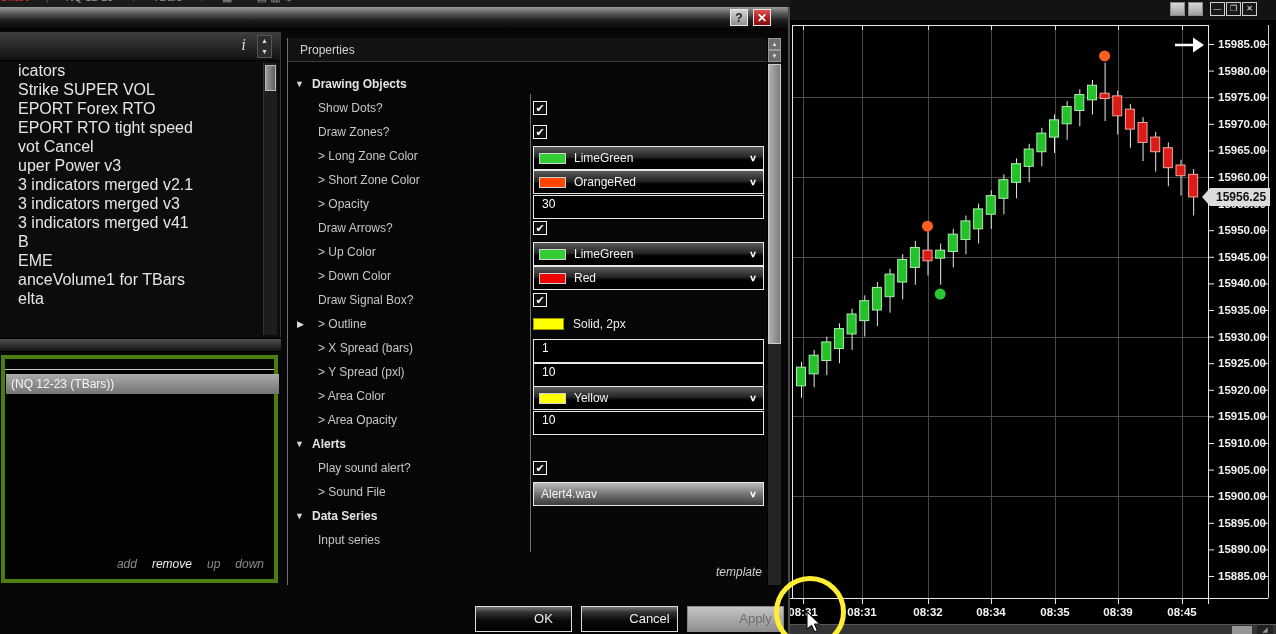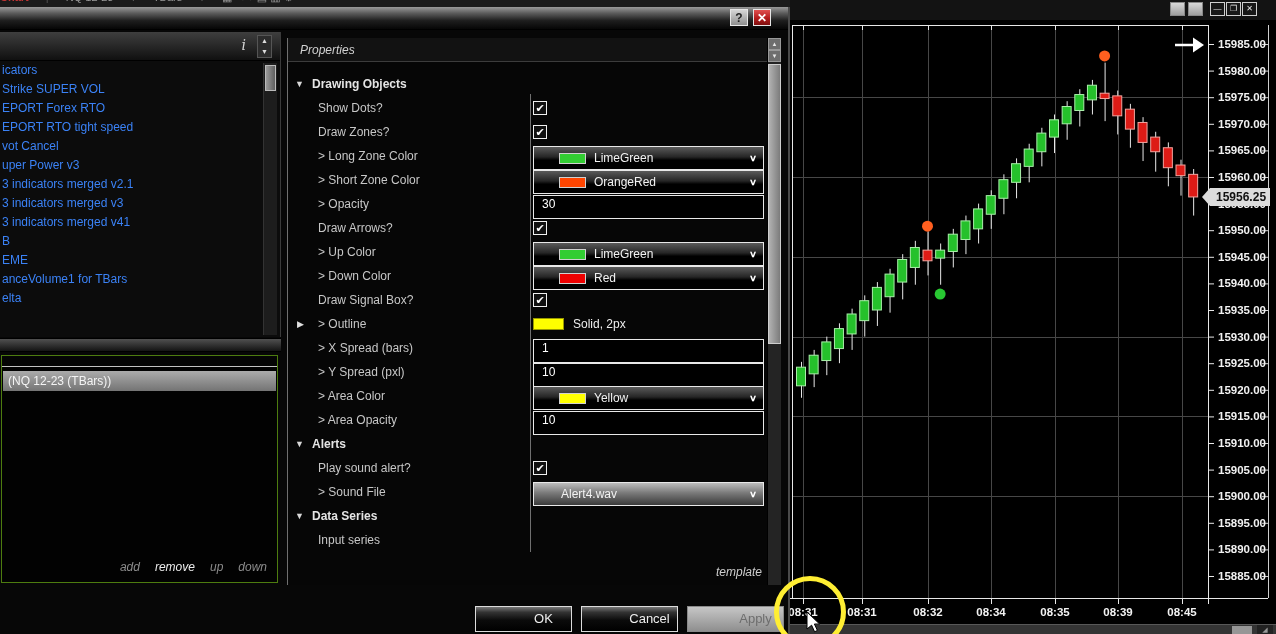--- a/index.html
+++ b/index.html
@@ -28,59 +28,59 @@
 
   
   #left-panel{left:0;top:25px;width:281px;height:305px;background:#0c0c0c;border-right:1px solid #3a3a3a;}
   #lp-header{left:0;top:0;width:100%;height:29px;
      background:linear-gradient(#3f3f3f,#101010);border-bottom:1px solid #000;}
   #lp-info{position:absolute;right:34px;top:5px;font-family:"DejaVu Serif",serif;
      font-style:italic;font-size:14px;color:#d6d6d6;}
   .spinner{position:absolute;right:8px;top:3px;width:15px;height:23px;background:#2c2c2c;border:1px solid #555;}
   .spinner .sa{display:block;height:11px;font-size:7px;line-height:10px;text-align:center;color:#ddd;}
   #lp-list{left:0;top:29px;width:262px;height:276px;overflow:hidden;}
-  .list-item{height:19px;line-height:19px;font-size:12px;color:#3b82f6;padding-left:2px;white-space:nowrap;}
+  .list-item{height:19px;line-height:19px;font-size:16px;color:#e5e5e5;padding-left:18px;white-space:nowrap;}
   #lp-scroll{left:263px;top:31px;width:14px;height:272px;background:#1d1d1d;border-left:1px solid #333;}
   #lp-thumb{position:absolute;left:1px;top:2px;width:11px;height:26px;
      background:linear-gradient(90deg,#9a9a9a,#5f5f5f);border:1px solid #bbb;}
 
   
   #divider-strip{left:0;top:331px;width:281px;height:14px;
      background:linear-gradient(#505050,#141414);border-top:1px solid #000;border-bottom:1px solid #000;}
-  #series-box{left:1px;top:348px;width:277px;height:228px;background:#020202;border:1px solid #4d7c0f;}
+  #series-box{left:1px;top:348px;width:277px;height:228px;background:#020202;border:4px solid #4d7c0f;}
   #series-colhead{left:0;top:0;width:100%;height:11px;background:#050505;border-bottom:1px solid #c2c2c2;}
   #series-selected{left:1px;top:15px;width:273px;height:20px;line-height:20px;
      background:linear-gradient(#ababab,#747474);color:#f4f4f4;font-size:12px;padding-left:5px;}
   #series-actions{left:0;bottom:8px;width:100%;text-align:right;padding-right:10px;font-size:12px;font-style:italic;}
   #series-actions span{margin-left:15px;color:#8b8b8b;}
   #series-actions span.on{color:#ededed;}
 
   
   #props{left:287px;top:31px;width:494px;height:547px;background:#060606;
      border-left:1px solid #6f6f6f;border-right:1px solid #6f6f6f;}
   #props-header{left:0;top:0;width:100%;height:24px;background:#121212;border-bottom:1px solid #3c3c3c;
-     font-size:12px;color:#d2d2d2;line-height:24px;padding-left:12px;font-style:italic;}
+     font-size:12px;color:#d2d2d2;line-height:24px;padding-left:12px;}
   #props-scroll{left:479px;top:0;width:14px;height:547px;background:#242424;border-left:1px solid #000;}
   .ps-btn{display:block;width:100%;height:12px;background:#6e6e6e;border:1px solid #999;
      font-size:6px;line-height:10px;text-align:center;color:#e8e8e8;}
   #props-thumb{position:absolute;left:0;top:26px;width:13px;height:280px;
      background:linear-gradient(90deg,#b2b2b2,#7c7c7c);border:1px solid #cfcfcf;}
   #props-rows{left:0;top:34px;width:478px;}
   #props-vline{left:242px;top:56px;width:1px;height:458px;background:#8a8a8a;opacity:.8;}
   .sec-header{height:24px;line-height:24px;font-size:12px;font-weight:bold;color:#e4e4e4;position:relative;}
   .sec-tri{position:absolute;left:7px;top:0;font-size:9px;color:#d8d8d8;}
   .sec-title{padding-left:24px;}
   .prow{height:24px;position:relative;}
   .prow .plabel{position:absolute;left:30px;top:0;height:24px;line-height:24px;font-size:12px;color:#c7c7c7;white-space:nowrap;}
   .prow .pexp{position:absolute;left:9px;top:0;height:24px;line-height:24px;font-size:9px;color:#e0e0e0;}
   .pctrl{position:absolute;left:245px;top:0;width:231px;height:24px;}
   .cb{position:absolute;left:0;top:5px;width:14px;height:14px;background:#101010;border:1px solid #f0f0f0;
       color:#fff;font-size:11px;line-height:13px;text-align:center;}
   .dd{position:absolute;left:0;top:2px;width:231px;height:24px;border:1px solid #e8e8e8;
-      background:linear-gradient(#5a5a5a 0%,#262626 45%,#000 60%,#000 100%);display:flex;align-items:center;padding-left:20px;}
+      background:linear-gradient(#5a5a5a 0%,#262626 45%,#000 60%,#000 100%);display:flex;align-items:center;}
   .dd.light{background:linear-gradient(#bdbdbd 0%,#7a7a7a 45%,#3a3a3a 100%);}
   .dd .sw{width:27px;height:11px;margin:0 8px 0 5px;border:1px solid #d0d0d0;}
   .dd .dv{flex:1;font-size:12px;color:#f2f2f2;}
   .dd .ch{font-size:11px;font-weight:bold;color:#fff;margin-right:6px;transform:scaleY(.8);}
   .ti{position:absolute;left:0;top:3px;width:231px;height:24px;background:#000;border:1px solid #e8e8e8;
       color:#fff;font-size:12px;line-height:16px;padding-left:8px;}
   .swtxt{position:absolute;left:0;top:0;height:24px;display:flex;align-items:center;}
   .swtxt .sw{width:31px;height:12px;border:1px solid #9a9a00;margin-right:9px;}
   .swtxt .tv{font-size:12px;color:#ededed;}
   #template-link{right:18px;bottom:6px;font-size:12px;font-style:italic;color:#cfcfcf;}

